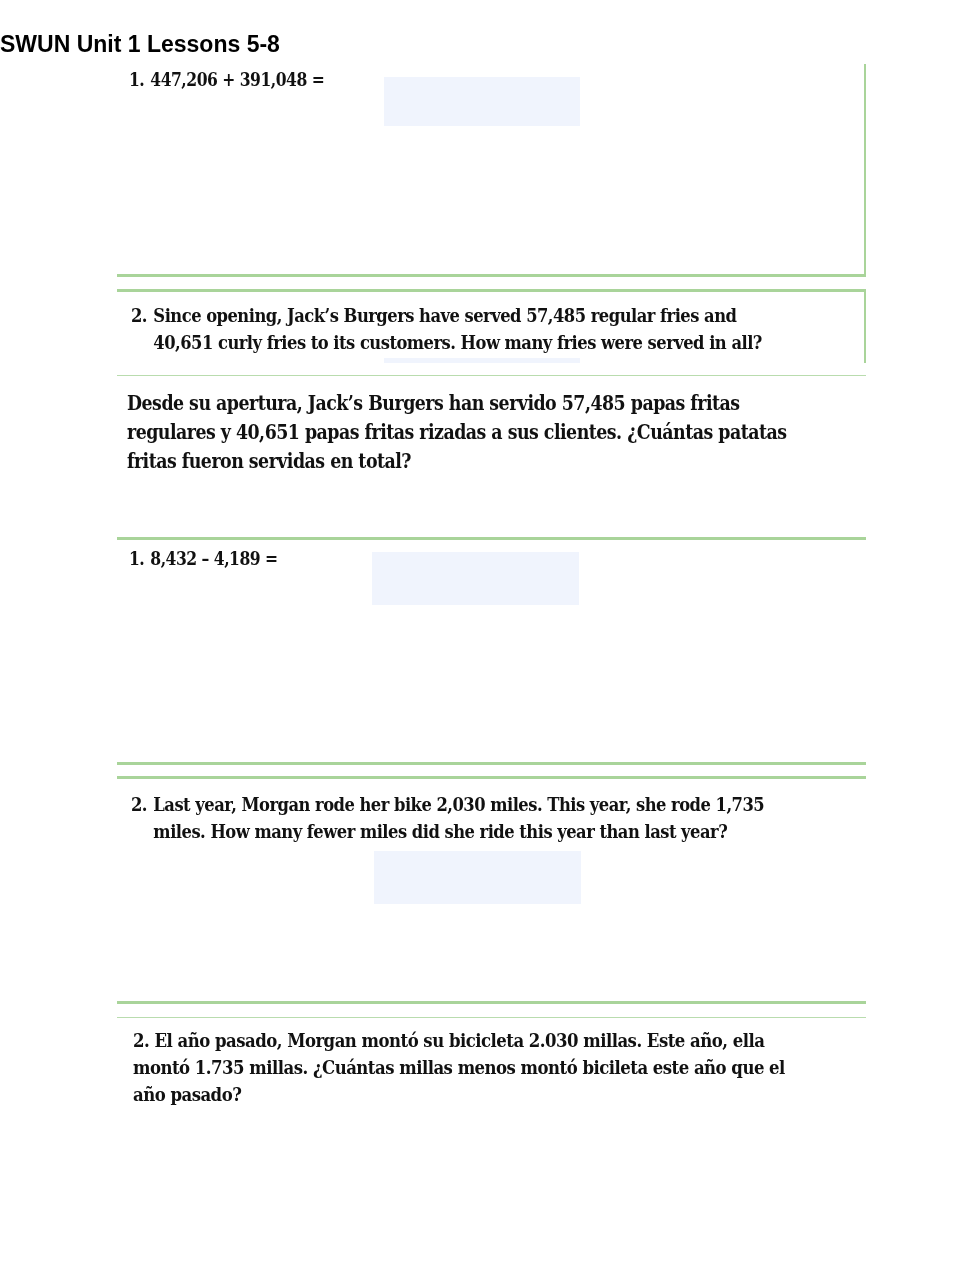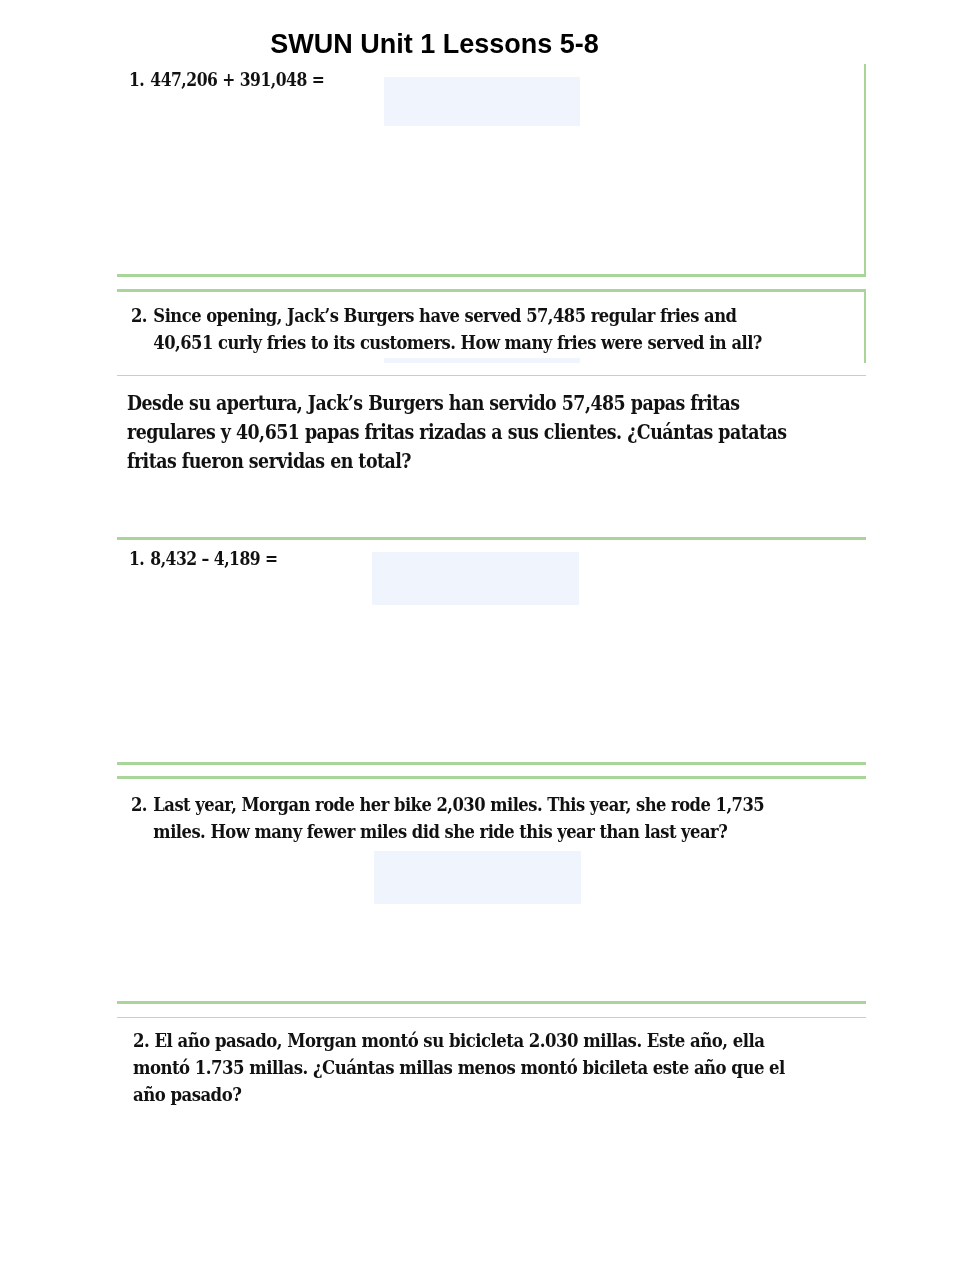--- a/index.html
+++ b/index.html
@@ -13,24 +13,23 @@
       position: relative;
       overflow: hidden;
       font-family: "DejaVu Serif", serif;
       color: #111111;
     }
     .title {
       position: absolute;
       left: 0;
       top: 30px;
       width: 869px;
-      text-align: center;
       font-family: "Liberation Sans", sans-serif;
       font-weight: bold;
-      font-size: 27px;
+      font-size: 23px;
       line-height: 28px;
       color: #000;
     }
     .hline {
       position: absolute;
       left: 117px;
       width: 749px;
       background: #a9d49a;
     }
     .hline.thick { height: 3px; }

